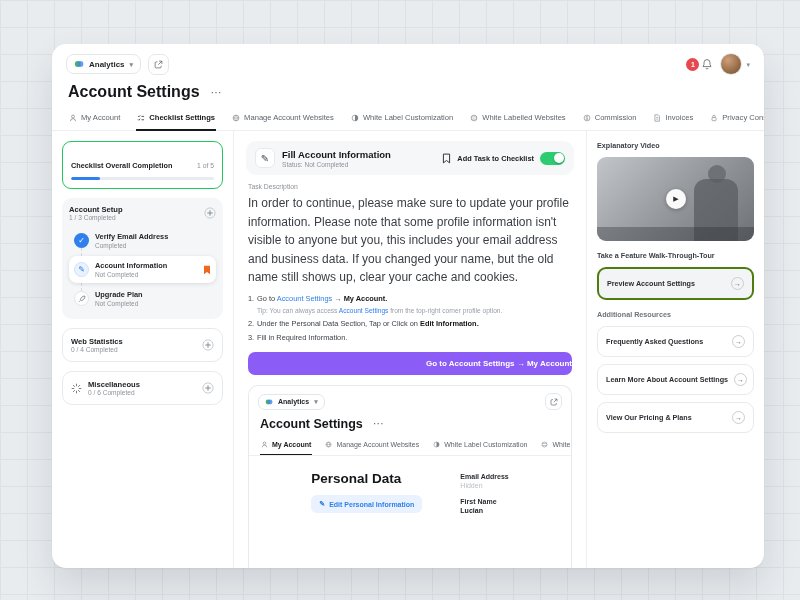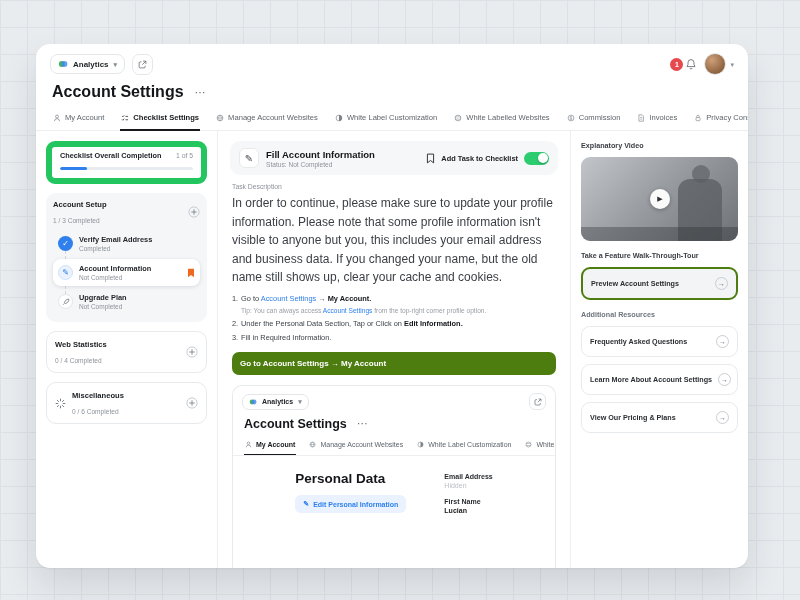--- a/index.html
+++ b/index.html
@@ -10,21 +10,21 @@
     background-color: #e9ecef;
     background-image:
       linear-gradient(#dde1e5 1px, transparent 1px),
       linear-gradient(90deg, #dde1e5 1px, transparent 1px);
     background-size: 27px 27px;
     color: #202327;
   }
   button { font-family: inherit; background: none; border: none; cursor: pointer; }
 
   .app-card {
-    position: absolute; left: 36px; top: 44px; width: 712px; height: 524px;
+    position: absolute; left: 52px; top: 44px; width: 712px; height: 524px;
     background: #fff; border-radius: 14px; overflow: hidden;
     box-shadow: 0 1px 2px rgba(16,24,40,.05), 0 18px 36px rgba(16,24,40,.12);
     display: flex; flex-direction: column;
   }
 
   
   .topbar { display: flex; justify-content: space-between; align-items: center; padding: 9px 14px 5px; }
   .tb-left, .tb-right { display: flex; align-items: center; gap: 7px; }
   .pill {
     display: flex; align-items: center; gap: 5px;
@@ -63,30 +63,30 @@
     border-bottom: 2px solid transparent; margin-bottom: -1px;
   }
   .tab .ticon { display: flex; color: #7a8188; }
   .tab.active { color: #17191c; font-weight: 700; border-bottom-color: #17191c; }
   .tab.active .ticon { color: #17191c; }
 
   .content { flex: 1; display: flex; min-height: 0; }
 
   
   .sidebar { width: 182px; border-right: 1px solid #eceef0; padding: 10px; overflow: hidden; }
-  .comp-card { border: 6px solid #22c55e; border-radius: 9px; padding: 4px 8px 8px; }
+  .comp-card { border: 1px solid #22c55e; border-radius: 9px; padding: 19px 8px 8px; }
   .comp-row { display: flex; justify-content: space-between; align-items: center; gap: 4px; }
   .comp-label { font-size: 7.3px; font-weight: 700; color: #202327; }
   .comp-count { font-size: 6.8px; color: #8d939a; white-space: nowrap; }
   .progress-track { margin-top: 7px; height: 3px; background: #e8ecf0; border-radius: 2px; overflow: hidden; }
   .progress-fill { height: 100%; width: 20%; background: #2f80ed; border-radius: 2px; }
 
   .group { margin-top: 9px; background: #f5f6f8; border-radius: 10px; padding: 7px; }
   .group-head { display: flex; align-items: center; justify-content: space-between; cursor: pointer; }
-  .group-titles { display: flex; flex-direction: column; gap: 8px; }
+  .group-titles { display: flex; flex-direction: column; gap: 0; }
   .group-label { font-size: 7.6px; font-weight: 700; color: #202327; }
   .group-sub { font-size: 6.6px; color: #8d939a; }
   .plus { display: flex; flex: none; }
 
   .group-items { margin-top: 6px; position: relative; display: flex; flex-direction: column; gap: 2px; }
   .group-items::before {
     content: ""; position: absolute; left: 12px; top: 6px; bottom: 16px;
     border-left: 1px dashed #d3d8de;
   }
   .titem { position: relative; display: flex; align-items: center; gap: 6px; padding: 5px; border-radius: 8px; cursor: pointer; }
@@ -131,22 +131,22 @@
   .task-body { padding: 8px 2px 0; display: flex; flex-direction: column; flex: 1; min-height: 0; }
   .desc-heading { font-size: 6.8px; color: #8d939a; margin-bottom: 4px; }
   .desc { font-size: 12px; line-height: 1.55; color: #3a3f45; }
   .steps { margin-top: 6px; display: flex; flex-direction: column; gap: 2px; }
   .step { display: flex; font-size: 7.4px; color: #3a3f45; line-height: 1.55; }
   .step .num { width: 9px; flex: none; }
   .link { color: #2f80ed; cursor: pointer; }
   .step b { color: #141619; }
   .tip { margin-left: 9px; font-size: 6.6px; color: #9aa0a7; line-height: 1.5; }
   .cta {
-    margin-top: 9px; width: 100%; background: #4d7c0f; color: #fff;
-    font-size: 8px; font-weight: 700; padding: 7px 8px; border-radius: 7px; text-align: left;
+    margin-top: 9px; width: 100%; background: #8b5cf6; color: #fff;
+    font-size: 8px; font-weight: 700; padding: 7px 0; border-radius: 7px; text-align: right;
   }
 
   
   .preview {
     margin-top: 10px; flex: 1; min-height: 0; overflow: hidden;
     border: 1px solid #e7eaec; border-bottom: none; border-radius: 10px 10px 0 0; background: #fff;
   }
   .pv-topbar { display: flex; justify-content: space-between; align-items: center; padding: 7px 9px 4px; }
   .pv-title-row { display: flex; align-items: center; gap: 8px; padding: 2px 11px 4px; }
   .pv-title { font-size: 12.5px; font-weight: 700; color: #141619; }

